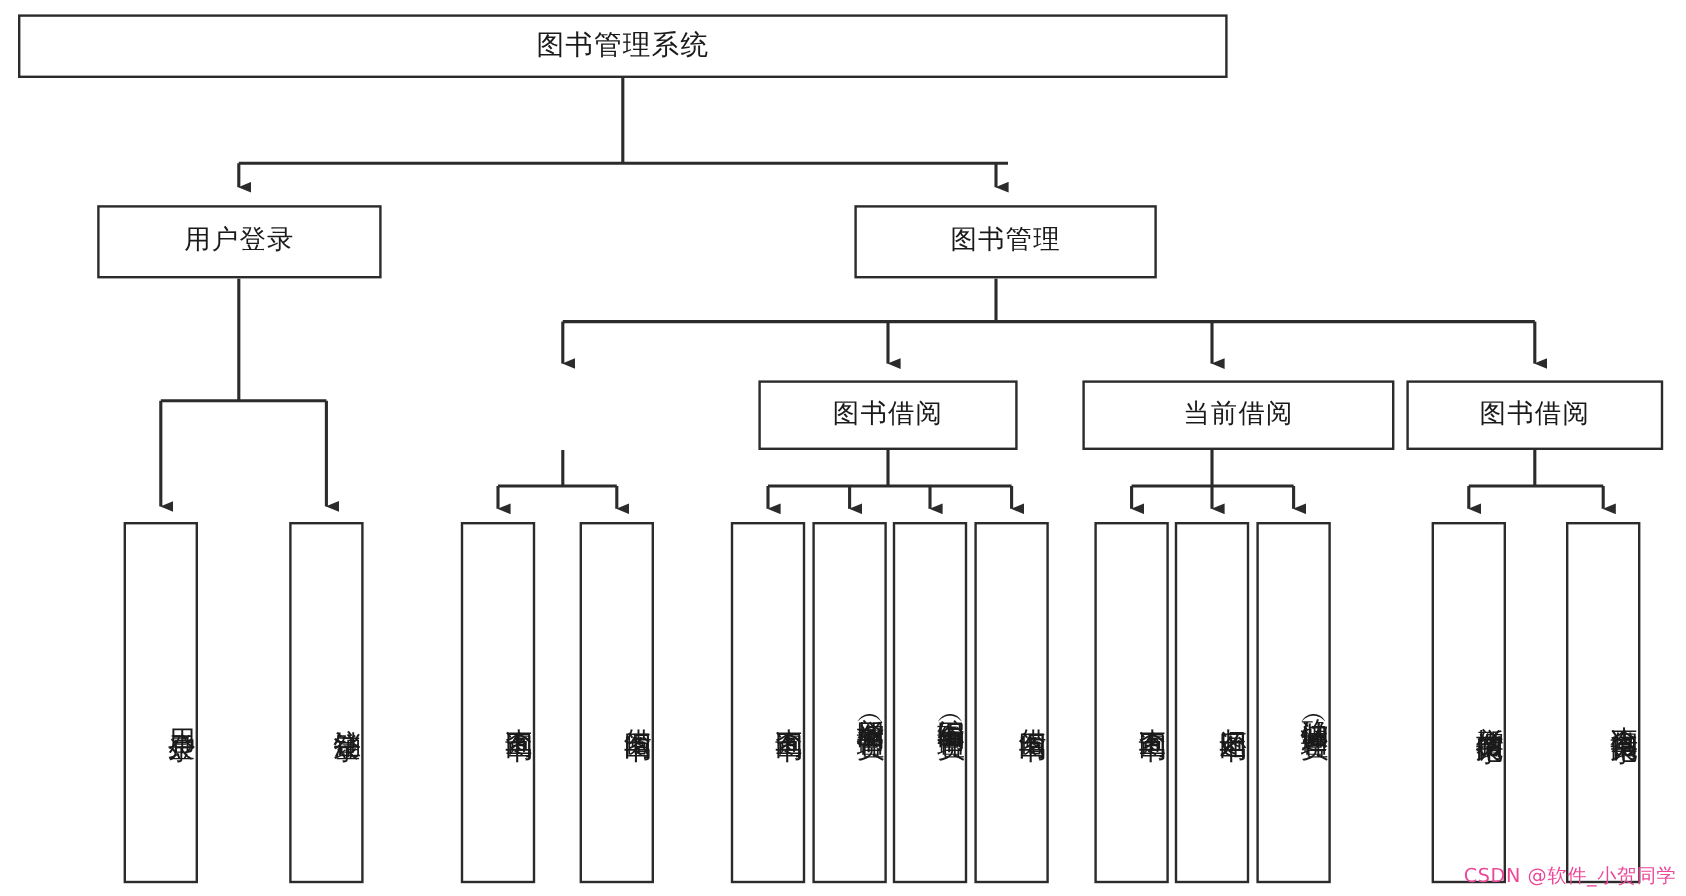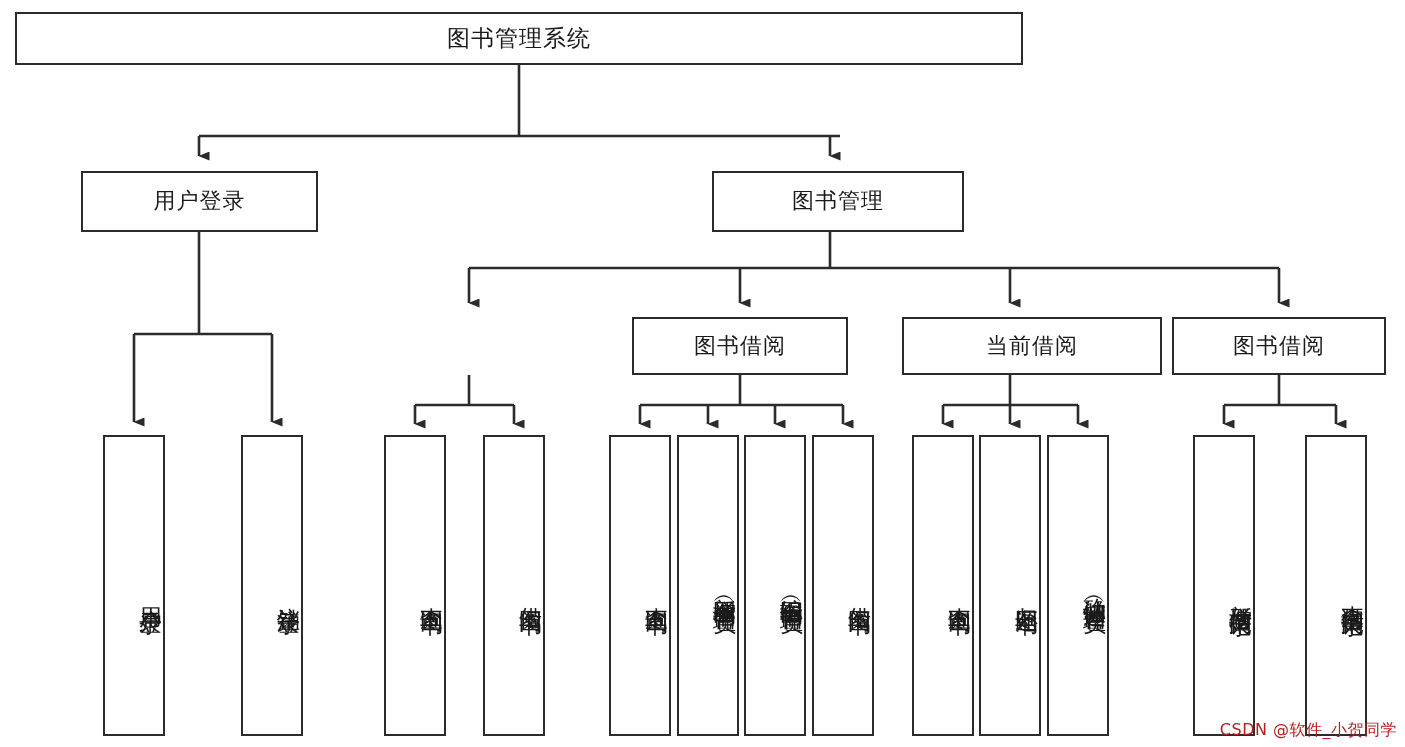--- a/index.html
+++ b/index.html
@@ -56,21 +56,21 @@
     letter-spacing: 2px;
   }
   .node.vert.tall-text {
     padding-top: 6px;
   }
   .watermark {
     position: absolute;
     right: 8px;
     bottom: 6px;
     font-size: 16px;
-    color: #b91c1c;
+    color: #ec4899;
     letter-spacing: 0.5px;
     z-index: 5;
     white-space: nowrap;
   }
 </style>
 </head>
 <body>
 
 <div id="diagram-root">
 

